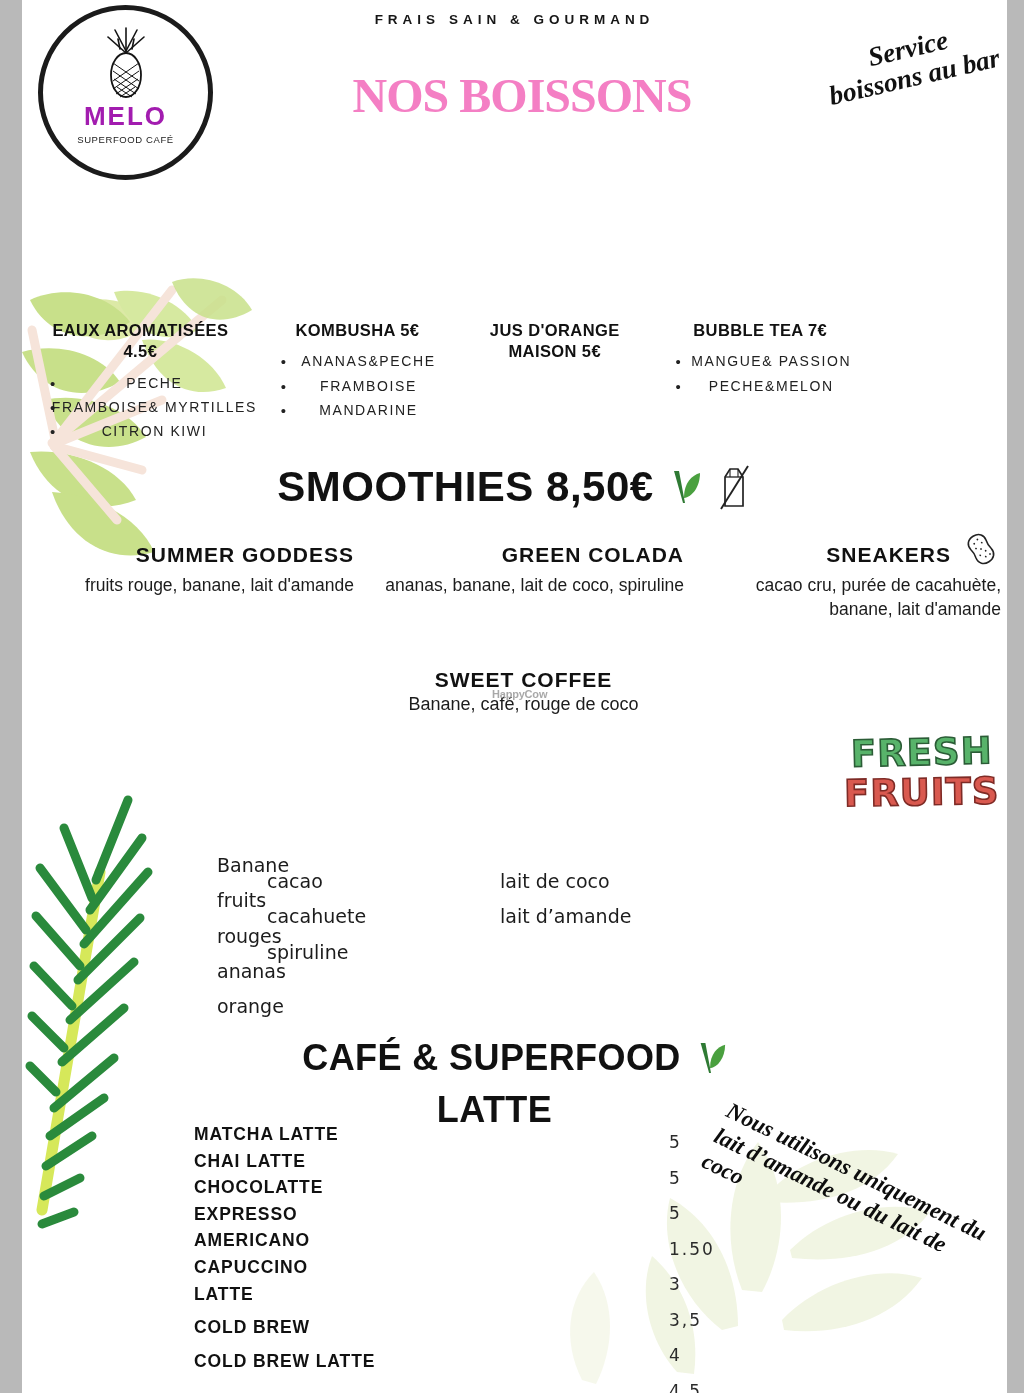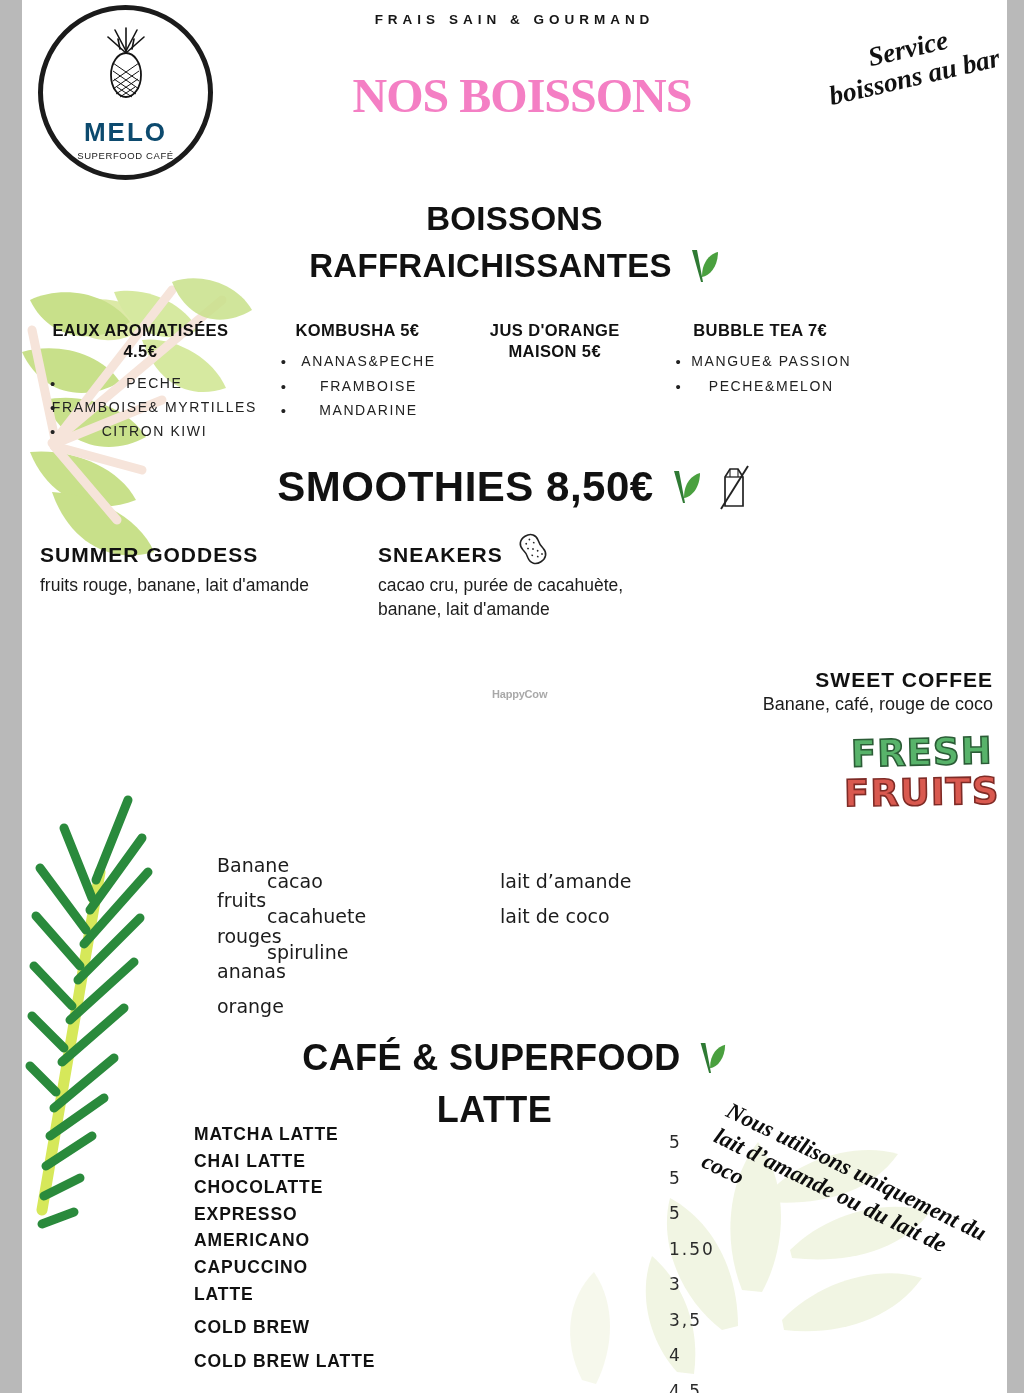--- a/index.html
+++ b/index.html
@@ -24,22 +24,22 @@
 
   
   .logo{
     position:absolute;left:16px;top:5px;width:165px;height:165px;
     border:5px solid #1b1b1b;border-radius:50%;
     background:#fff;z-index:5;
     display:flex;flex-direction:column;align-items:center;justify-content:flex-start;
   }
   .logo .pine{margin-top:13px;}
   .logo .melo{
-    font-weight:bold;font-size:26px;letter-spacing:2px;color:#0c4a6e;
-    margin-top:18px;line-height:1;
+    font-weight:bold;font-size:26px;letter-spacing:2px;color:#a21caf;
+    margin-top:2px;line-height:1;
   }
   .logo .sub{
     font-size:9.5px;letter-spacing:.6px;color:#1b1b1b;margin-top:5px;
   }
   .tagline{
     position:absolute;left:0;top:12px;width:985px;text-align:center;
     font-size:13.5px;font-weight:bold;letter-spacing:5px;color:#161616;
     z-index:4;
   }
   .nos-boissons{
@@ -79,30 +79,30 @@
   .rlist li{
     position:relative;font-size:14px;letter-spacing:1.6px;color:#222;
     text-align:center;line-height:1.72;
   }
   .rlist li .bul{
     position:absolute;left:0;top:0;font-size:15px;line-height:1.72;
   }
 
   
   .smoothies{position:absolute;left:0;top:543px;width:985px;z-index:3;display:flex;}
-  .scol{text-align:left;}
+  .scol{text-align:right;}
   .scol .sname{
     font-weight:bold;font-size:21px;letter-spacing:1px;color:#111;
     display:inline-flex;align-items:center;gap:10px;
   }
   .scol .sdesc{
     font-size:17.5px;color:#1c1c1c;line-height:1.36;margin-top:7px;
   }
   .sweet{
-    position:absolute;left:0;top:668px;width:971px;text-align:right;z-index:3;
+    position:absolute;left:16px;top:668px;width:971px;text-align:center;z-index:3;
   }
   .sweet .sname{font-weight:bold;font-size:21px;letter-spacing:1px;color:#111;}
   .sweet .sdesc{font-size:18px;color:#1c1c1c;margin-top:2px;}
   .happycow{
     position:absolute;left:470px;top:688px;z-index:6;
     font-size:11px;font-weight:bold;color:#9a9a9a;letter-spacing:-.2px;
     opacity:.85;
   }
 
   
@@ -228,30 +228,20 @@
           <path d="M37 64 L 22 74"></path>
       </g>
     </svg>
     <div class="melo">MELO</div>
     <div class="sub">SUPERFOOD CAFÉ</div>
   </div>
 
   <div class="nos-boissons">NOS BOISSONS</div>
   <div class="service">Service boissons au bar</div>
 
-  <div class="sec-h" id="h-raf">
-    <div>BOISSONS</div>
-    <span class="h-inline">
-      <span>RAFFRAICHISSANTES</span>
-      <svg width="34" height="40" viewBox="0 0 34 40">
-        <path d="M6 4 L 15 36 L 17 36 L 11 4 Z" fill="#2f7a34"></path>
-        <path d="M16 30 C 16 16 24 8 32 6 C 32 20 24 30 16 31 Z" fill="#4aa03f"></path>
-      </svg>
-    </span>
-  </div>
 
   <div class="refresh">
     <div class="rcol" style="width:276px;">
       <div class="rtitle">
         <div>EAUX AROMATISÉES</div>
         <div>4.5€</div>
       </div>
       <ul class="rlist" style="padding-left:28px;">
         <li><span class="bul">•</span><span>PECHE</span></li>
         <li><span class="bul">•</span><span>FRAMBOISE&amp; MYRTILLES</span></li>
@@ -304,20 +294,26 @@
       </svg>
     </span>
   </div>
 
   <div class="smoothies">
     <div class="scol" style="width:350px;padding:0 18px;box-sizing:border-box;">
       <div class="sname">
           <span>SUMMER GODDESS</span>
         </div>
       <div class="sdesc">fruits rouge, banane, lait d'amande</div>
+    </div>
+    <div class="scol" style="width:320px;padding:0 8px;box-sizing:border-box;">
+      <div class="sname">
+          <span>GREEN COLADA</span>
+        </div>
+      <div class="sdesc">ananas, banane, lait de coco, spiruline</div>
     </div>
     <div class="scol" style="width:315px;padding:0 6px;box-sizing:border-box;">
       <div class="sname">
         <span>SNEAKERS</span>
         <svg width="40" height="34" viewBox="0 0 40 34" style="margin-top:-12px;">
           <g transform="rotate(-32 20 17)">
             <path d="M20 2 C 27 2 30 7 29 12 C 28 16 28 18 29 22 C 30 28 26 32 20 32 C 14 32 10 28 11 22 C 12 18 12 16 11 12 C 10 7 13 2 20 2 Z" fill="#fff" stroke="#222" stroke-width="1.6"></path>
             <g fill="#222">
               <circle cx="17" cy="9" r=".9"></circle>
                 <circle cx="22" cy="7" r=".9"></circle>
@@ -354,22 +350,22 @@
       <div>fruits rouges</div>
       <div>ananas</div>
       <div>orange</div>
     </div>
     <div class="ccol" style="width:245px;padding-left:30px;padding-top:16px;box-sizing:border-box;">
       <div>cacao</div>
       <div>cacahuete</div>
       <div>spiruline</div>
     </div>
     <div class="ccol" style="width:300px;padding-left:18px;padding-top:16px;box-sizing:border-box;">
+      <div>lait de coco</div>
       <div>lait d’amande</div>
-      <div>lait de coco</div>
     </div>
   </div>
 
   <div class="sec-h" id="h-latte">
     <span class="h-inline">
       <span>CAFÉ &amp; SUPERFOOD</span>
       <svg width="32" height="42" viewBox="0 0 34 40">
         <path d="M6 4 L 15 36 L 17 36 L 11 4 Z" fill="#2f7a34"></path>
         <path d="M16 30 C 16 16 24 8 32 6 C 32 20 24 30 16 31 Z" fill="#4aa03f"></path>
       </svg>

